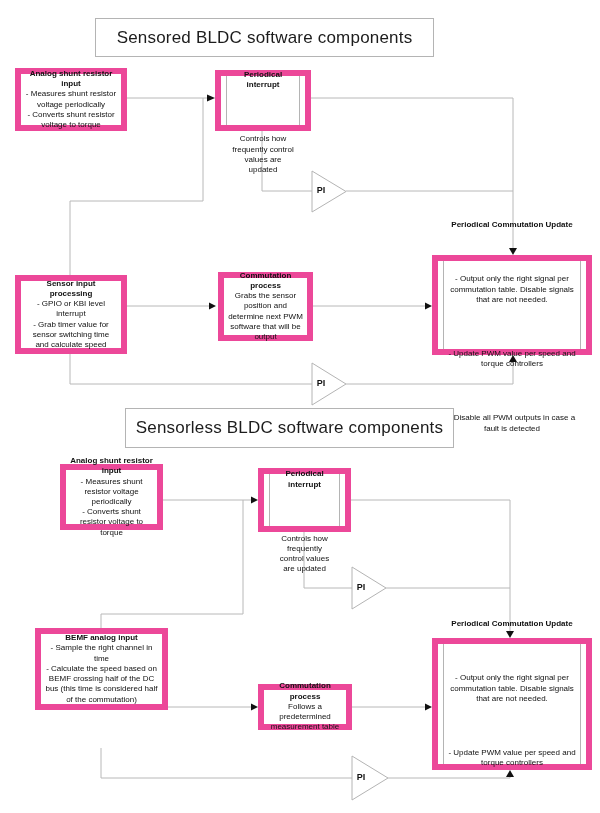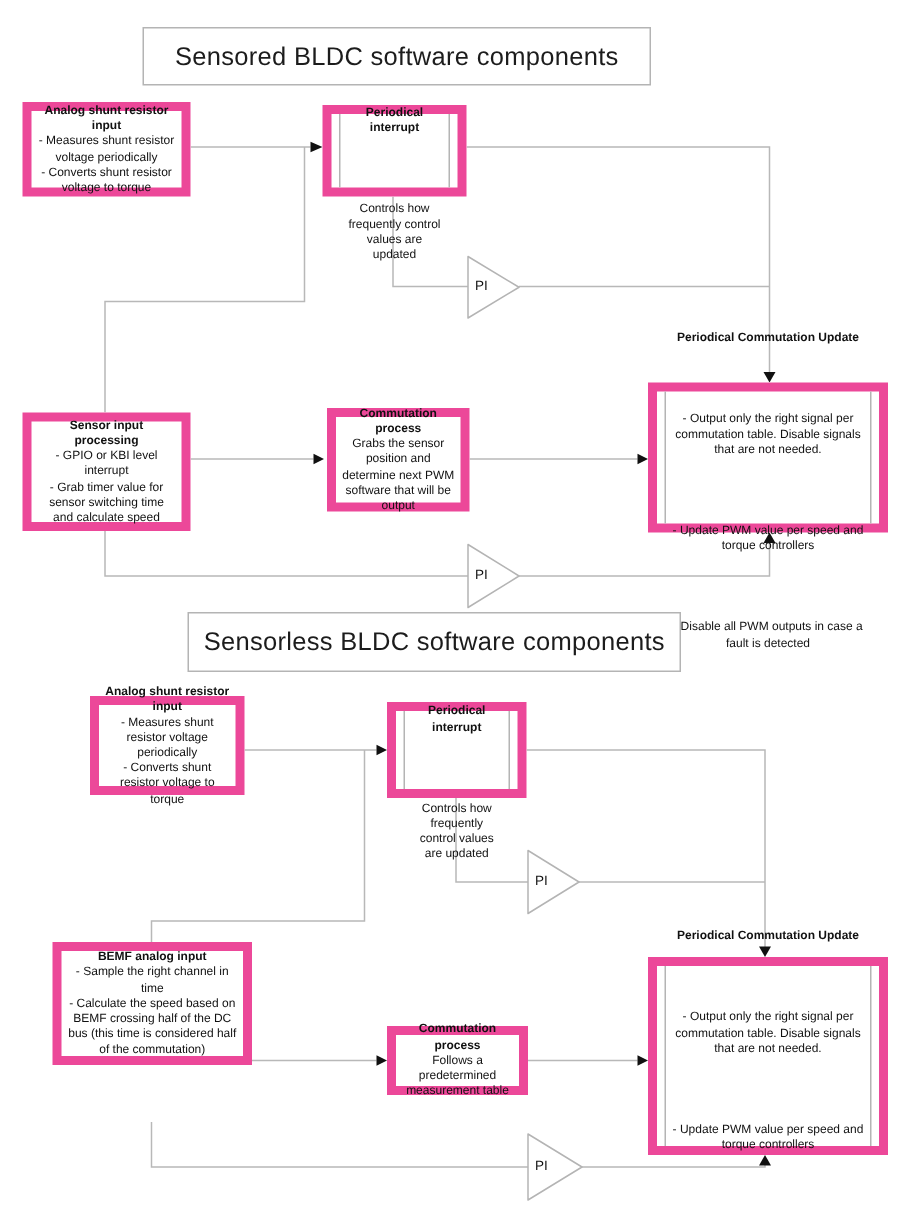--- a/index.html
+++ b/index.html
@@ -20,21 +20,21 @@
     padding:2px 4px;box-sizing:border-box;
   }
   .box .t{font-weight:bold;}
   .dblbar::before,.dblbar::after{
     content:"";position:absolute;top:0;bottom:0;width:0;border-left:1px solid #b4b4b4;
   }
   .dblbar::before{left:5px;}
   .dblbar::after{right:5px;}
   .dblbar .t,.dblbar .bl{max-width:calc(100% - 12px);margin-top:44px;}
   .pi-label{
-    position:absolute;font-size:9px;font-weight:normal;color:#111;
+    position:absolute;font-size:9px;font-weight:bold;color:#111;
     width:18px;text-align:center;
   }
 </style>
 </head>
 <body>
 
 <div id="canvas">
 
   <svg id="wires" viewBox="0 0 600 813" xmlns="http://www.w3.org/2000/svg">
     <g fill="none" stroke="#b8b8b8" stroke-width="1">

